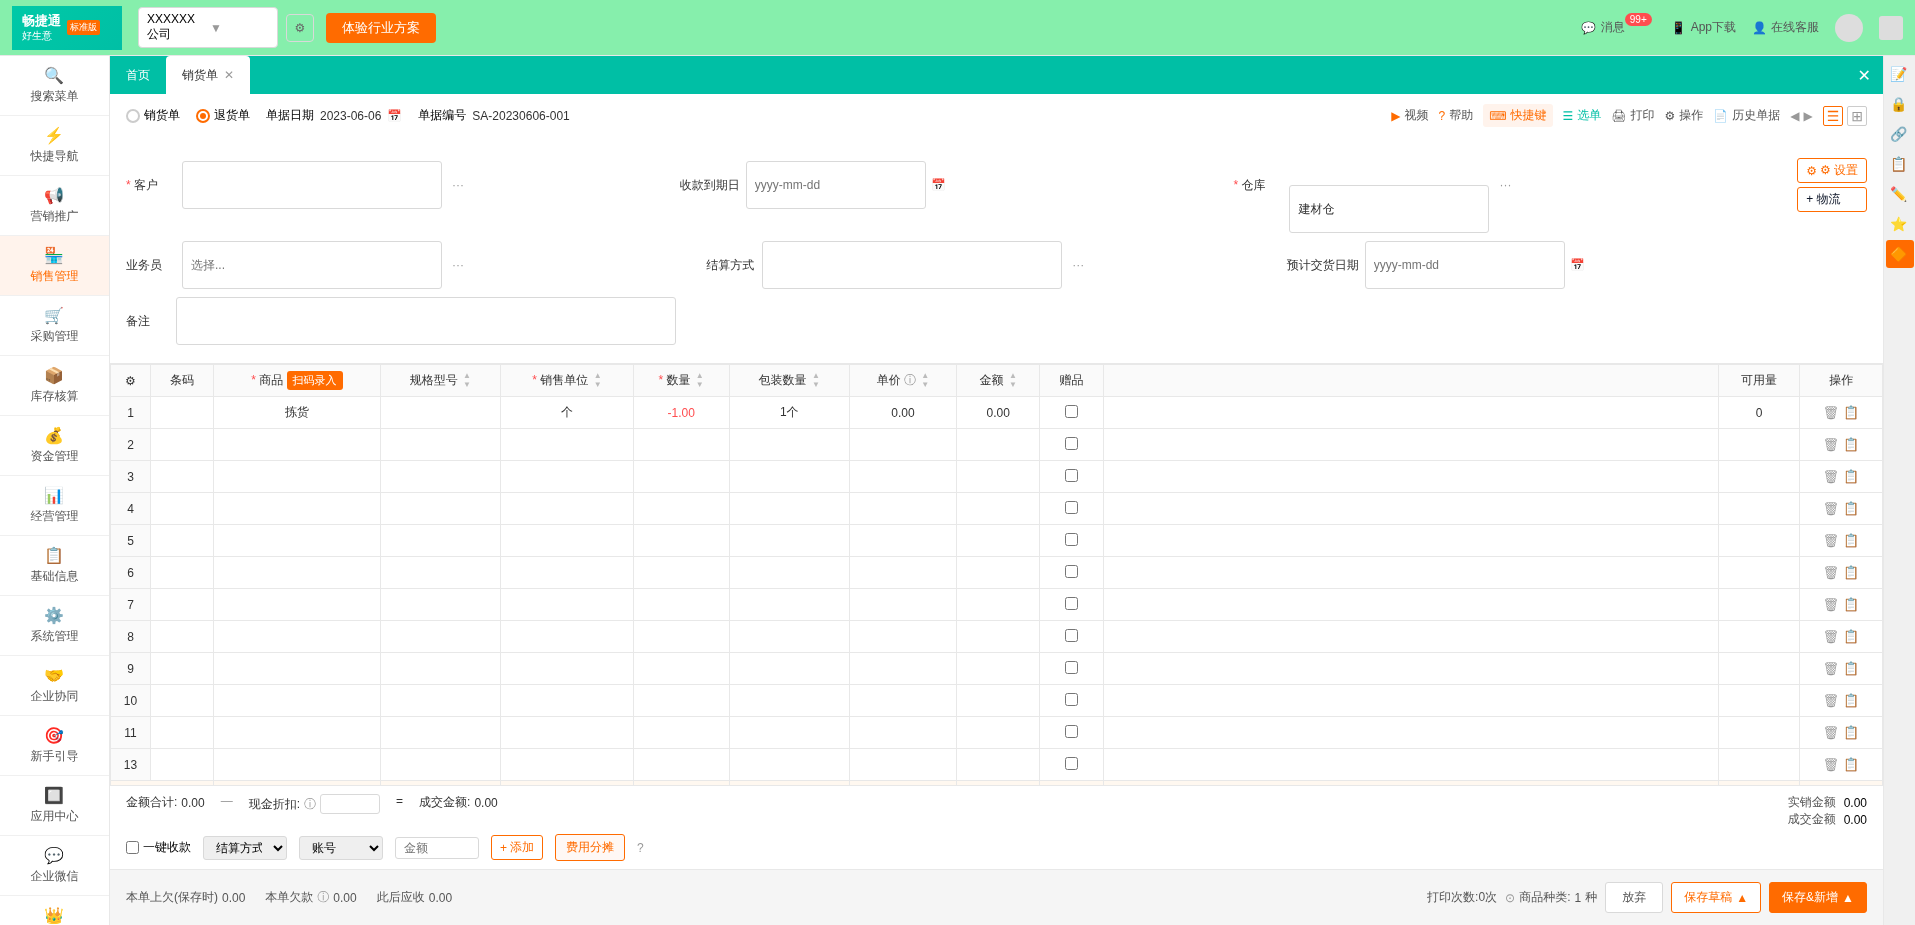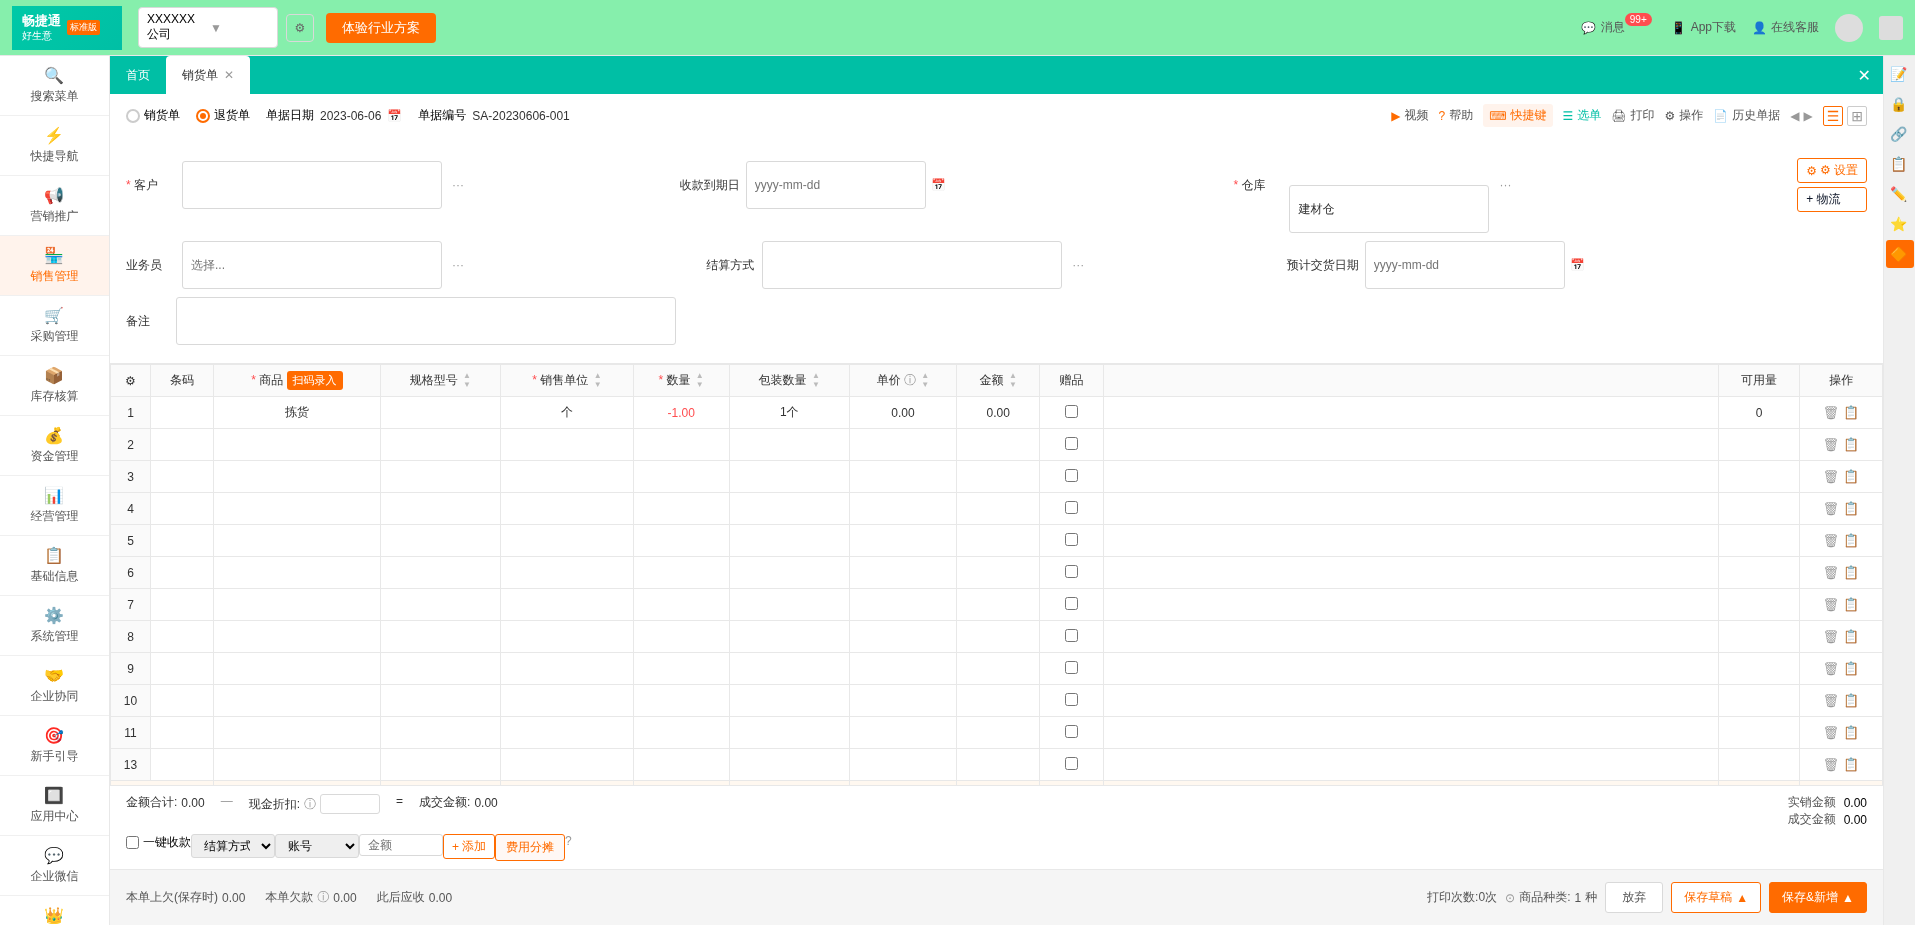--- a/index.html
+++ b/index.html
@@ -367,21 +367,22 @@
     .summary-item {
       display: flex;
       align-items: center;
       gap: 4px;
       color: #333;
     }
     .summary-val { font-weight: 500; color: #333; }
     .summary-divider { color: #999; }
     .summary-row2 {
       display: flex;
-      align-items: flex-start;
+      align-items: center;
+      gap: 12px;
     }
     .checkbox-item {
       display: flex;
       align-items: center;
       gap: 4px;
       cursor: pointer;
     }
     .payment-input {
       border: 1px solid #d9d9d9;
       border-radius: 3px;

